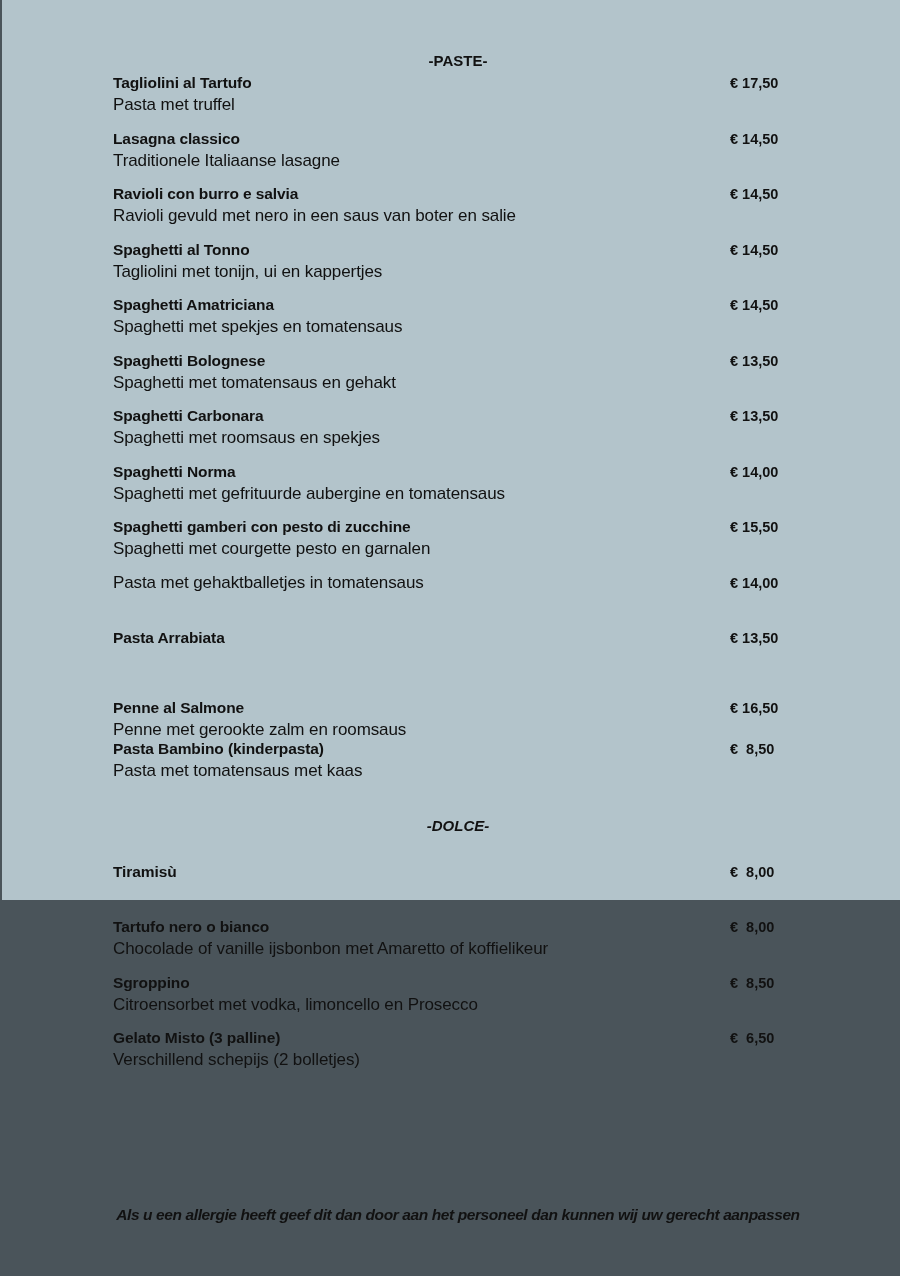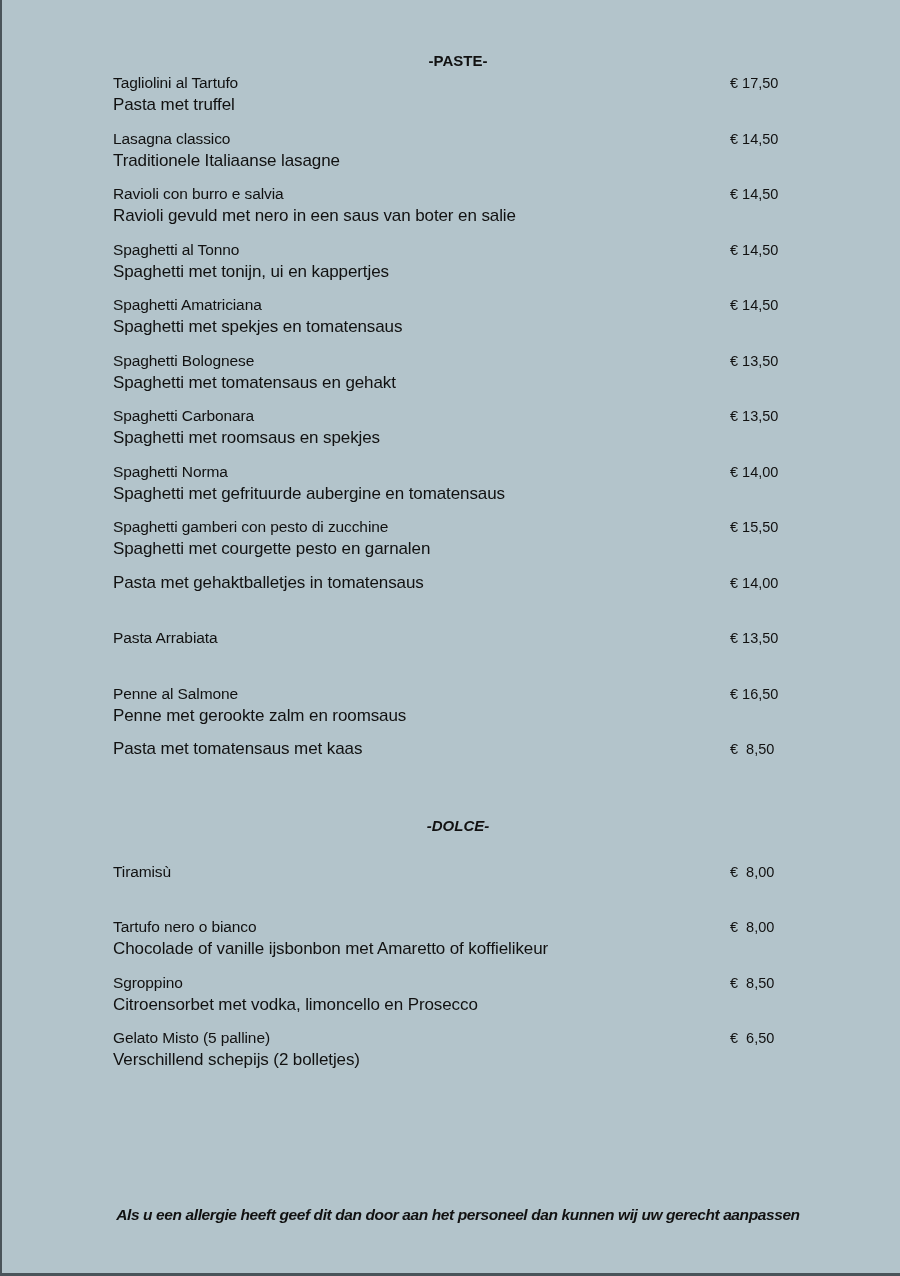--- a/index.html
+++ b/index.html
@@ -4,34 +4,34 @@
   <style>
     html, body { margin: 0; padding: 0; }
     body {
       width: 900px; height: 1276px; overflow: hidden;
       background: #4a545a;
       font-family: "Liberation Sans", "DejaVu Sans", sans-serif;
       color: #111;
     }
     .page {
       position: absolute; left: 2px; top: 0;
-      width: 898px; height: 1273px;
+      width: 898px; height: 900px;
       background: #b3c4cb;
     }
     .section-title {
       position: absolute; left: 0; width: 912px;
       text-align: center; font-weight: bold; font-size: 15px;
     }
     .section-title.italic { font-style: italic; }
     .item { position: absolute; left: 111px; width: 680px; }
-    .item .name { font-weight: normal; font-size: 15.5px; line-height: 22px; letter-spacing: -0.1px; }
+    .item .name { font-weight: bold; font-size: 15.5px; line-height: 22px; letter-spacing: -0.1px; }
     .item .desc { font-size: 17px; line-height: 22px; letter-spacing: -0.1px; }
     .item .price {
       position: absolute; left: 617px; top: 0;
-      font-weight: normal; font-size: 14.5px; line-height: 22px; white-space: pre;
+      font-weight: bold; font-size: 14.5px; line-height: 22px; white-space: pre;
     }
     .footer {
       position: absolute; left: 0; top: 1206px; width: 912px;
       text-align: center; font-weight: bold; font-style: italic; font-size: 15.5px;
       letter-spacing: -0.4px;
     }
   </style>
 </head>
 <body>
 
@@ -49,21 +49,21 @@
     <div class="desc">Traditionele Italiaanse lasagne</div>
     <div class="price">€ 14,50</div>
   </div>
   <div class="item" style="top:183px">
     <div class="name">Ravioli con burro e salvia</div>
     <div class="desc">Ravioli gevuld met nero in een saus van boter en salie</div>
     <div class="price">€ 14,50</div>
   </div>
   <div class="item" style="top:239px">
     <div class="name">Spaghetti al Tonno</div>
-    <div class="desc">Spaghetti met tonijn, ui en kappertjes</div>
+    <div class="desc">Tagliolini met tonijn, ui en kappertjes</div>
     <div class="price">€ 14,50</div>
   </div>
   <div class="item" style="top:294px">
     <div class="name">Spaghetti Amatriciana</div>
     <div class="desc">Spaghetti met spekjes en tomatensaus</div>
     <div class="price">€ 14,50</div>
   </div>
   <div class="item" style="top:350px">
     <div class="name">Spaghetti Bolognese</div>
     <div class="desc">Spaghetti met tomatensaus en gehakt</div>
@@ -85,26 +85,27 @@
     <div class="price">€ 15,50</div>
   </div>
   <div class="item" style="top:572px">
     <div class="desc">Pasta met gehaktballetjes in tomatensaus</div>
     <div class="price">€ 14,00</div>
   </div>
   <div class="item" style="top:627px">
     <div class="name">Pasta Arrabiata</div>
     <div class="price">€ 13,50</div>
   </div>
-  <div class="item" style="top:683px">
+  <div class="item" style="top:697px">
     <div class="name">Penne al Salmone</div>
     <div class="desc">Penne met gerookte zalm en roomsaus</div>
     <div class="price">€ 16,50</div>
   </div>
   <div class="item" style="top:738px">
+    <div class="name">Pasta Bambino (kinderpasta)</div>
     <div class="desc">Pasta met tomatensaus met kaas</div>
     <div class="price">€  8,50</div>
   </div>
 
   <div class="section-title italic" style="top:817px">-DOLCE-</div>
 
   <div class="item" style="top:861px">
     <div class="name">Tiramisù</div>
     <div class="price">€  8,00</div>
   </div>
@@ -112,19 +113,19 @@
     <div class="name">Tartufo nero o bianco</div>
     <div class="desc">Chocolade of vanille ijsbonbon met Amaretto of koffielikeur</div>
     <div class="price">€  8,00</div>
   </div>
   <div class="item" style="top:972px">
     <div class="name">Sgroppino</div>
     <div class="desc">Citroensorbet met vodka, limoncello en Prosecco</div>
     <div class="price">€  8,50</div>
   </div>
   <div class="item" style="top:1027px">
-    <div class="name">Gelato Misto (5 palline)</div>
+    <div class="name">Gelato Misto (3 palline)</div>
     <div class="desc">Verschillend schepijs (2 bolletjes)</div>
     <div class="price">€  6,50</div>
   </div>
 
   <div class="footer">Als u een allergie heeft geef dit dan door aan het personeel dan kunnen wij uw gerecht aanpassen</div>
 </div>
 
 </body></html>

